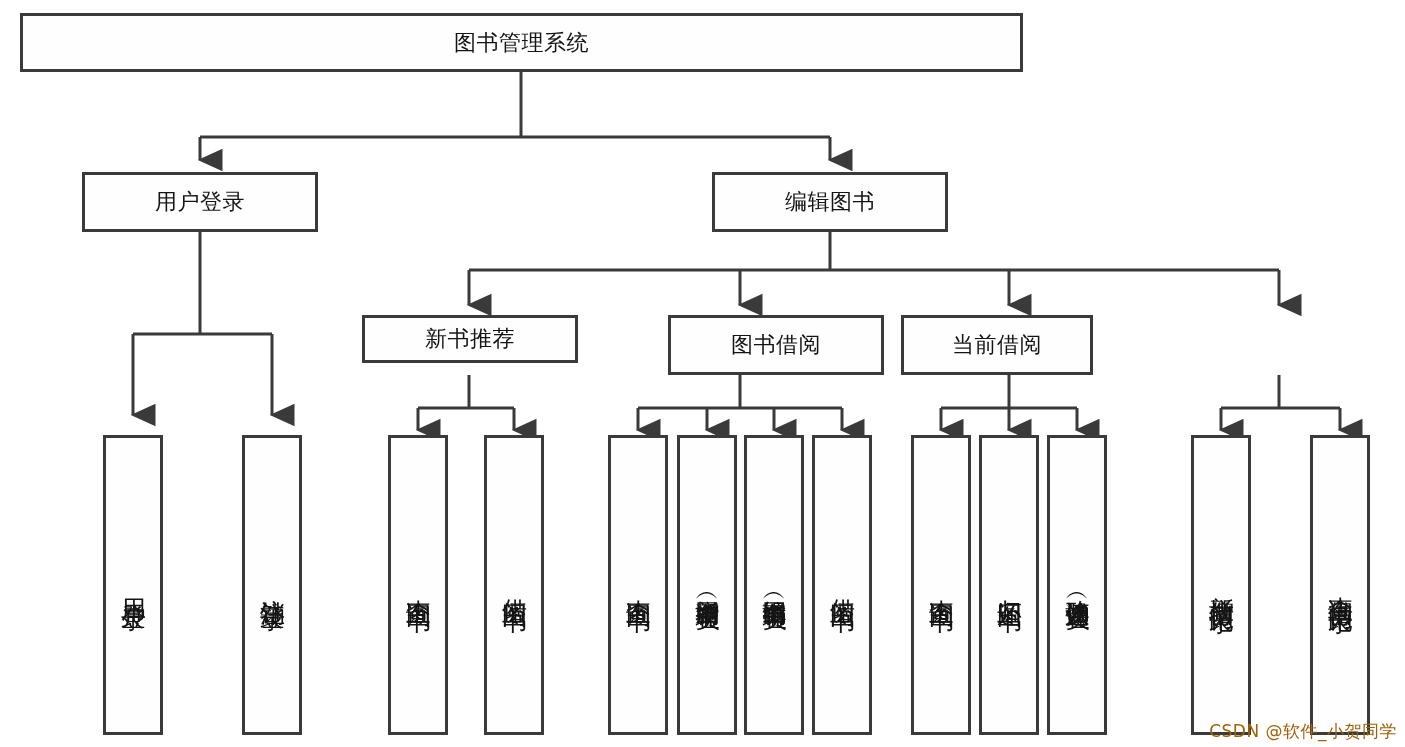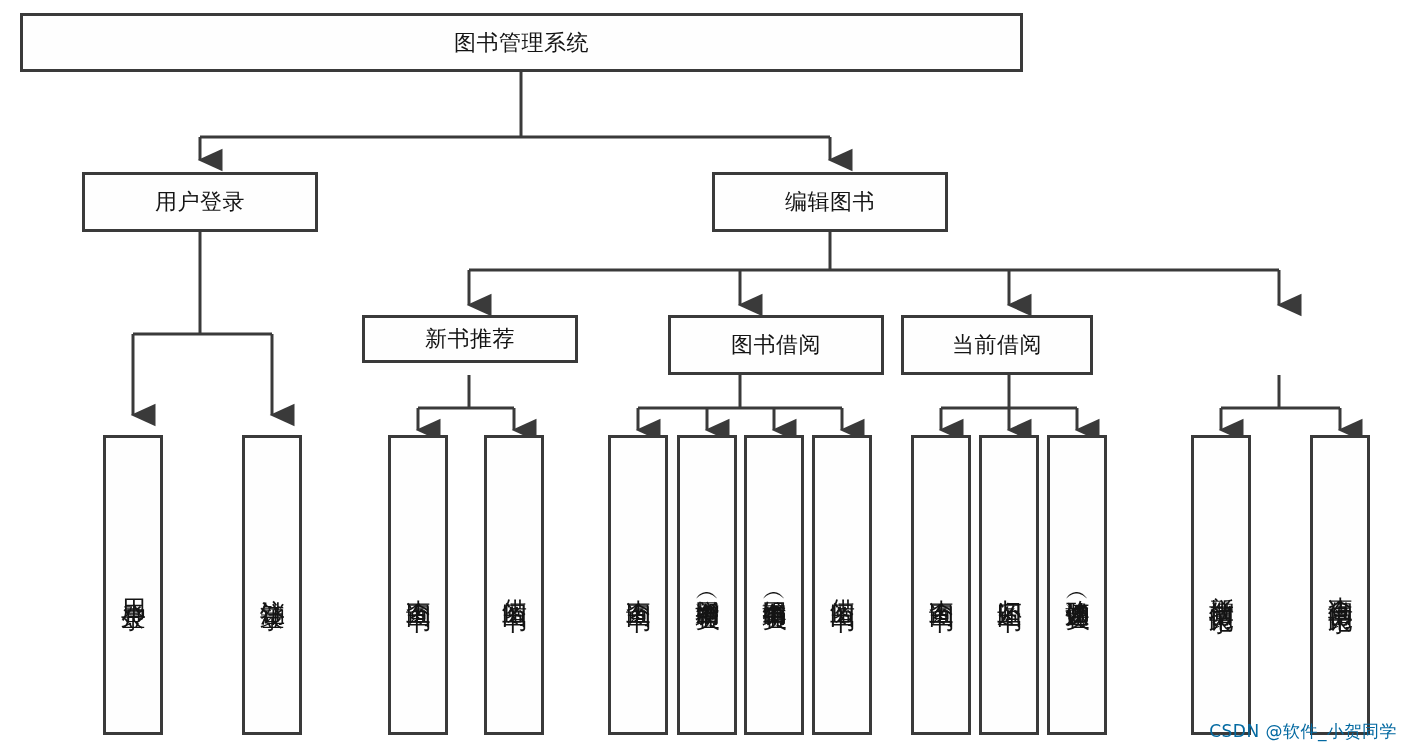--- a/index.html
+++ b/index.html
@@ -67,21 +67,21 @@
   }
   .node.vert.tight .lbl {
     font-size: 24px;
     letter-spacing: 1px;
   }
   #watermark {
     position: absolute;
     right: 8px;
     bottom: 4px;
     font-size: 17px;
-    color: #0369a1;
+    color: #a16207;
     letter-spacing: 0.5px;
     z-index: 5;
     white-space: nowrap;
   }
 </style>
 </head>
 <body>
 
 <div id="canvas">
 

